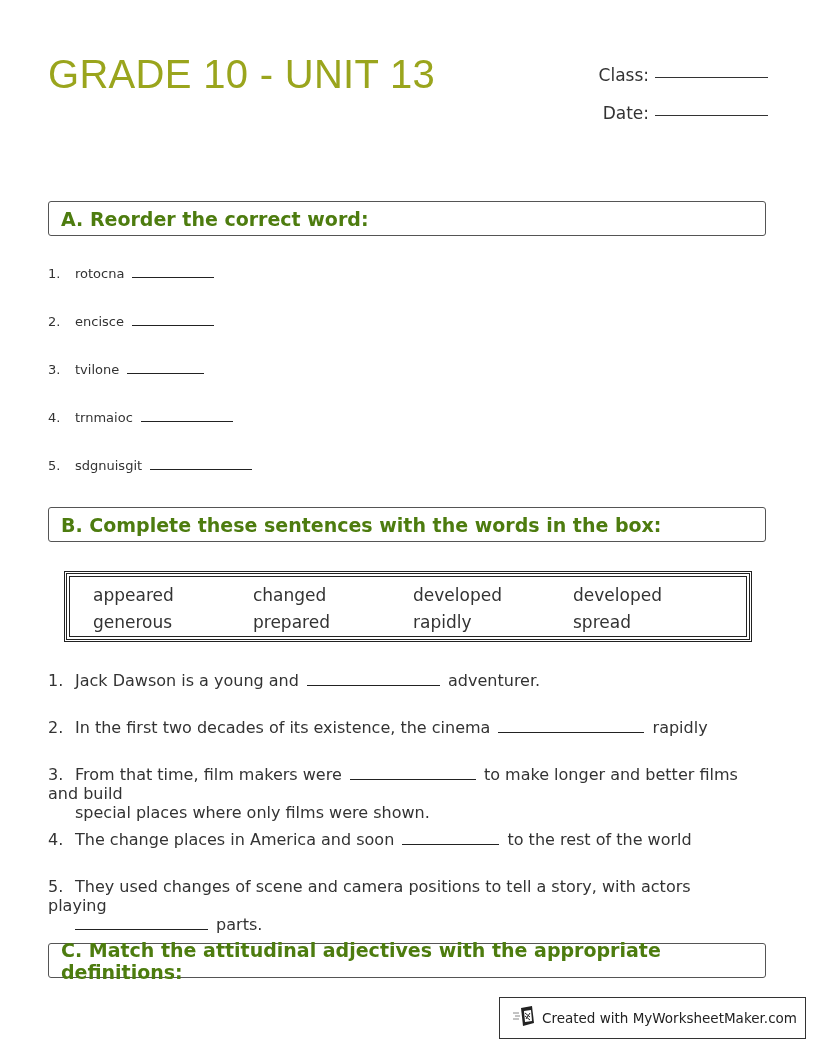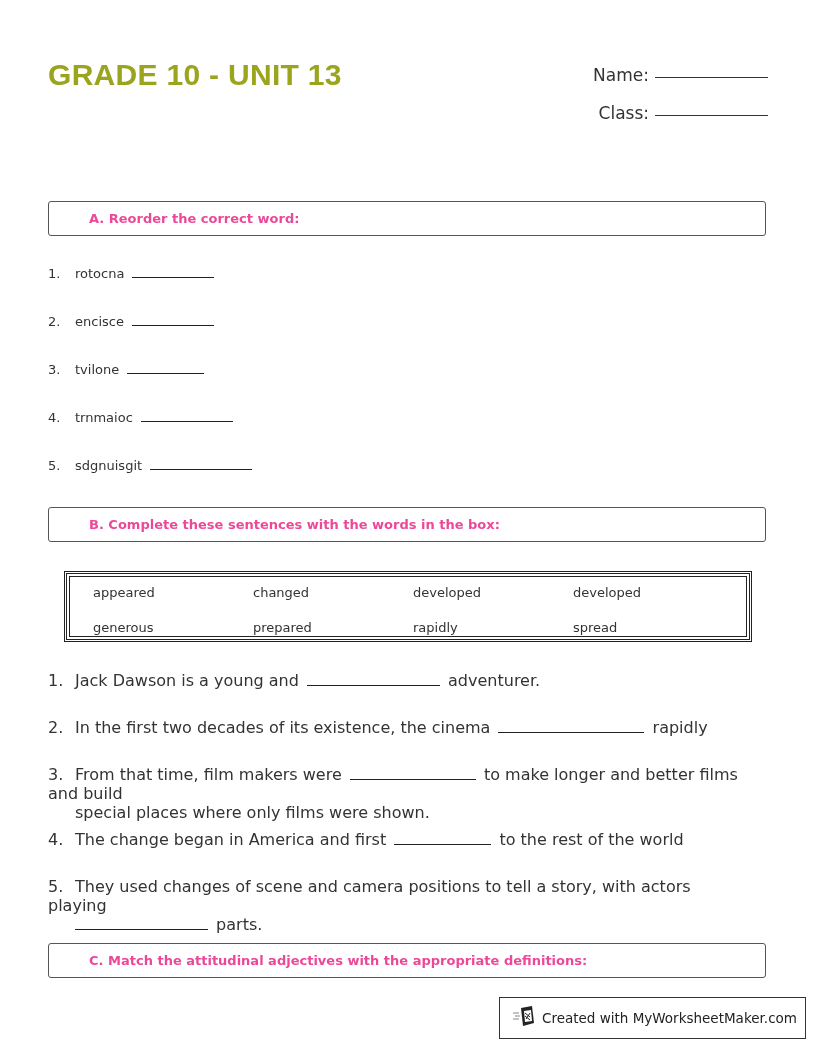--- a/index.html
+++ b/index.html
@@ -1,58 +1,58 @@
 <!DOCTYPE html>
 <html><head>
 <meta charset="utf-8">
 <style>
   html, body { margin: 0; padding: 0; background: #ffffff; }
   body { width: 816px; height: 1056px; position: relative; overflow: hidden;
          font-family: "DejaVu Sans", sans-serif; color: #333333; }
   .title { position: absolute; left: 48px; top: 50px; margin: 0;
-           font-family: "Liberation Sans", sans-serif; font-weight: bold;
-           font-size: 30px; line-height: 49px; color: #9aa51d; letter-spacing: 0.3px; }
+           font-family: "Liberation Sans", sans-serif; font-weight: normal;
+           font-size: 40px; line-height: 49px; color: #9aa51d; letter-spacing: 0.3px; }
   .title span { display: block; }
   .meta { position: absolute; right: 48px; top: 50px; }
   .meta-row { display: flex; align-items: flex-end; justify-content: flex-end; height: 38px; }
   .meta-label { font-size: 17px; color: #333; margin-right: 6px; line-height: 26px; }
   .meta-line { width: 113px; border-bottom: 1.3px solid #333; height: 0; margin-bottom: 10px; }
   .section-box { position: absolute; left: 48px; width: 718px; height: 35px;
                  border: 1.3px solid #555; border-radius: 3px; box-sizing: border-box;
                  display: flex; align-items: center; padding-left: 12px; }
-  .section-title { font-size: 13px; font-weight: bold; color: #ec4899; margin-left: 28px; }
+  .section-title { font-size: 19px; font-weight: bold; color: #4d7c0f; }
   .list { position: absolute; left: 48px; margin: 0; padding: 0; list-style: none; }
   .item { display: flex; align-items: baseline; font-size: 13px; color: #333; }
   .num { width: 27px; flex: none; }
   .blank { display: inline-block; border-bottom: 1.5px solid #222; height: 12px; vertical-align: baseline; }
   .wordbox { position: absolute; left: 64px; top: 571px; width: 688px; height: 71px;
              border: 3px double #222; box-sizing: border-box; outline: 1px solid #222; outline-offset: -6px; }
   .wordbox-inner { position: absolute; left: 26px; top: 11px; display: grid;
-                   grid-template-columns: 160px 160px 160px 160px; row-gap: 20px; font-size: 13px; color: #333; }
+                   grid-template-columns: 160px 160px 160px 160px; row-gap: 7px; font-size: 17px; color: #333; }
   .sent { position: absolute; left: 48px; width: 700px; font-size: 16px; color: #333; line-height: 19px; }
   .sent .num { display: inline-block; width: 27px; }
   .sent .cont { padding-left: 27px; }
   .footer { position: absolute; left: 499px; top: 997px; width: 307px; height: 42px;
             border: 1.3px solid #333; box-sizing: border-box; display: flex; align-items: center; padding-left: 12px; }
   .footer-text { font-size: 13.5px; color: #222; margin-left: 6px; }
 </style>
 </head>
 <body>
 
 <h1 class="title">
   <span>GRADE 10 - UNIT 13</span>
 </h1>
 
 <div class="meta">
   <div class="meta-row">
-    <span class="meta-label">Name:</span>
+    <span class="meta-label">Class:</span>
     <span class="meta-line"></span>
   </div>
   <div class="meta-row">
-    <span class="meta-label">Class:</span>
+    <span class="meta-label">Date:</span>
     <span class="meta-line"></span>
   </div>
 </div>
 
 <div class="section-box" style="top:201px;">
   <span class="section-title">A. Reorder the correct word:</span>
 </div>
 
 <ul class="list" style="top:265px;">
   <li class="item" style="height:48px;">
@@ -112,21 +112,21 @@
 </div>
 
 <div class="sent" style="top:765px;">
   <span class="num">3.</span><span>From that time, film makers were</span>
   <span class="blank" style="width:126px;margin:0 3px;"></span>
   <span>to make longer and better films and build</span>
   <div class="cont">special places where only films were shown.</div>
 </div>
 
 <div class="sent" style="top:830px;">
-  <span class="num">4.</span><span>The change began in America and first</span>
+  <span class="num">4.</span><span>The change places in America and soon</span>
   <span class="blank" style="width:97px;margin:0 3px;"></span>
   <span>to the rest of the world</span>
 </div>
 
 <div class="sent" style="top:877px;">
   <span class="num">5.</span><span>They used changes of scene and camera positions to tell a story, with actors playing</span>
   <div class="cont">
     <span class="blank" style="width:133px;margin-right:3px;"></span>
     <span>parts.</span>
   </div>

